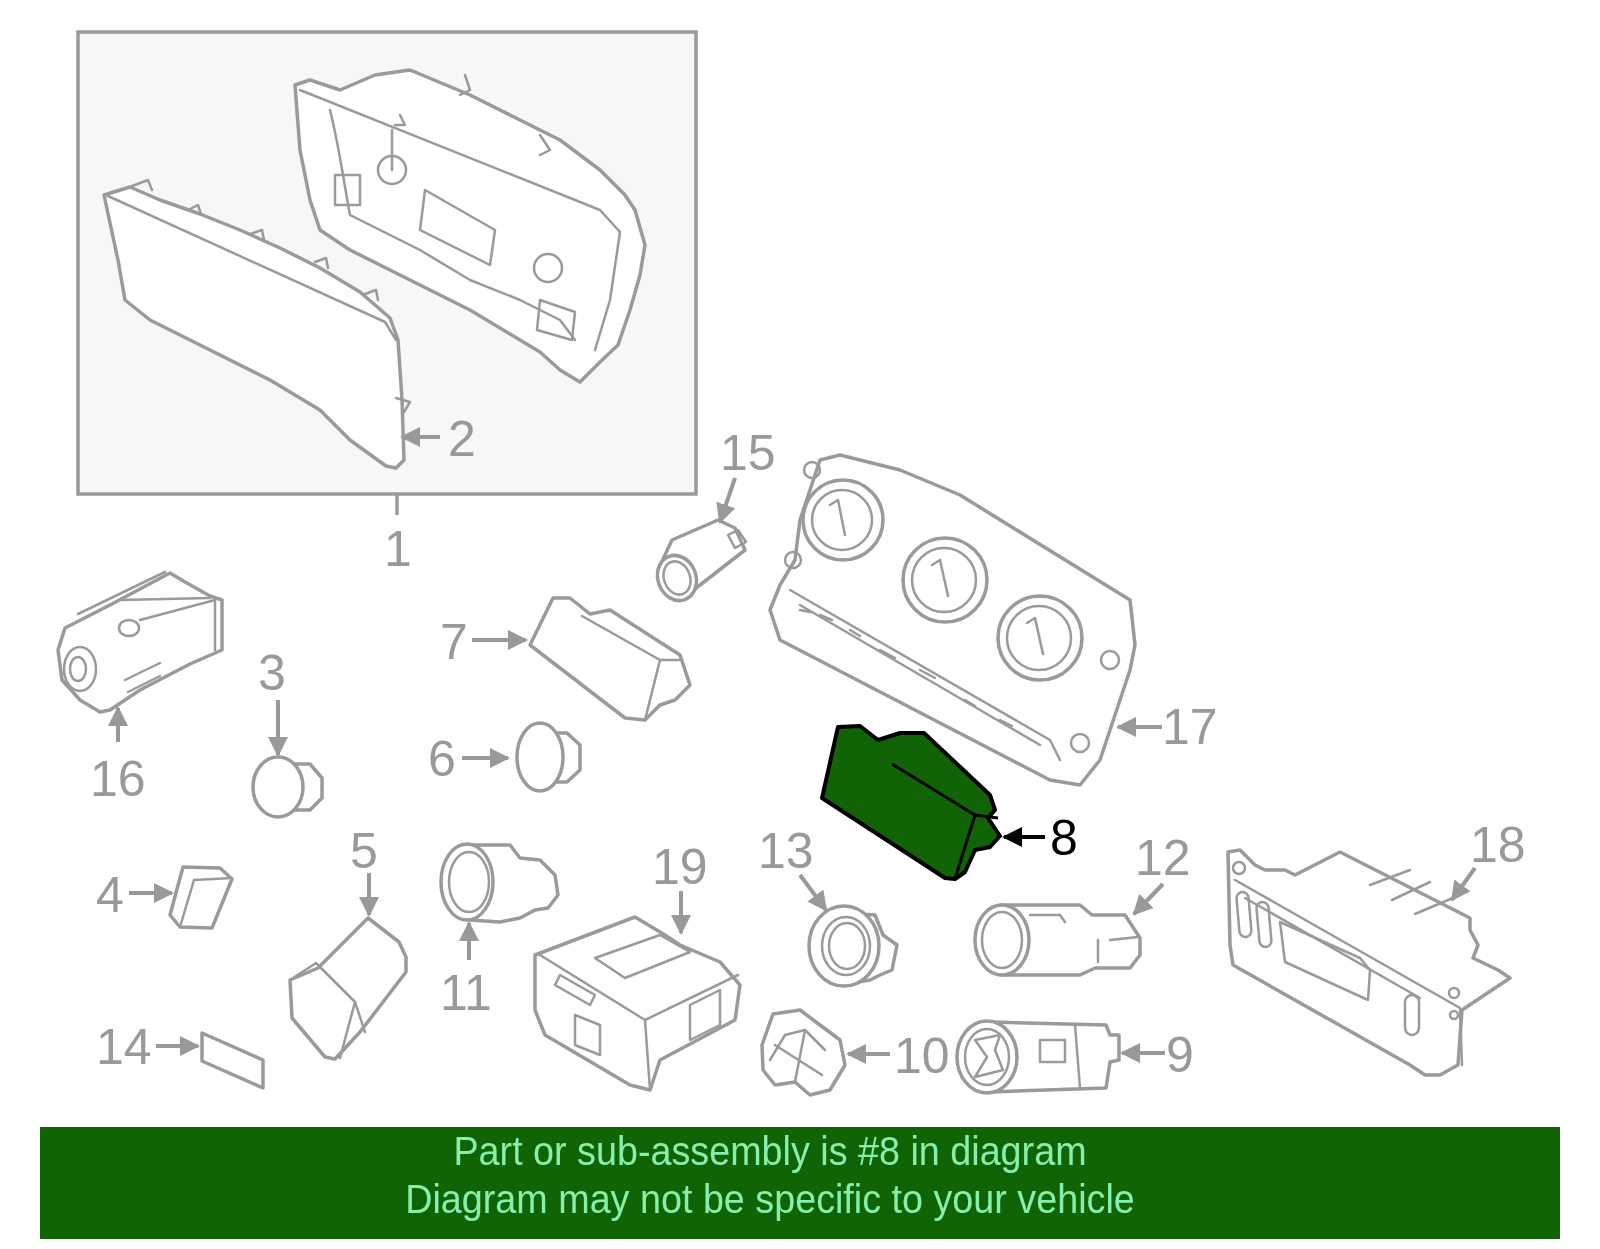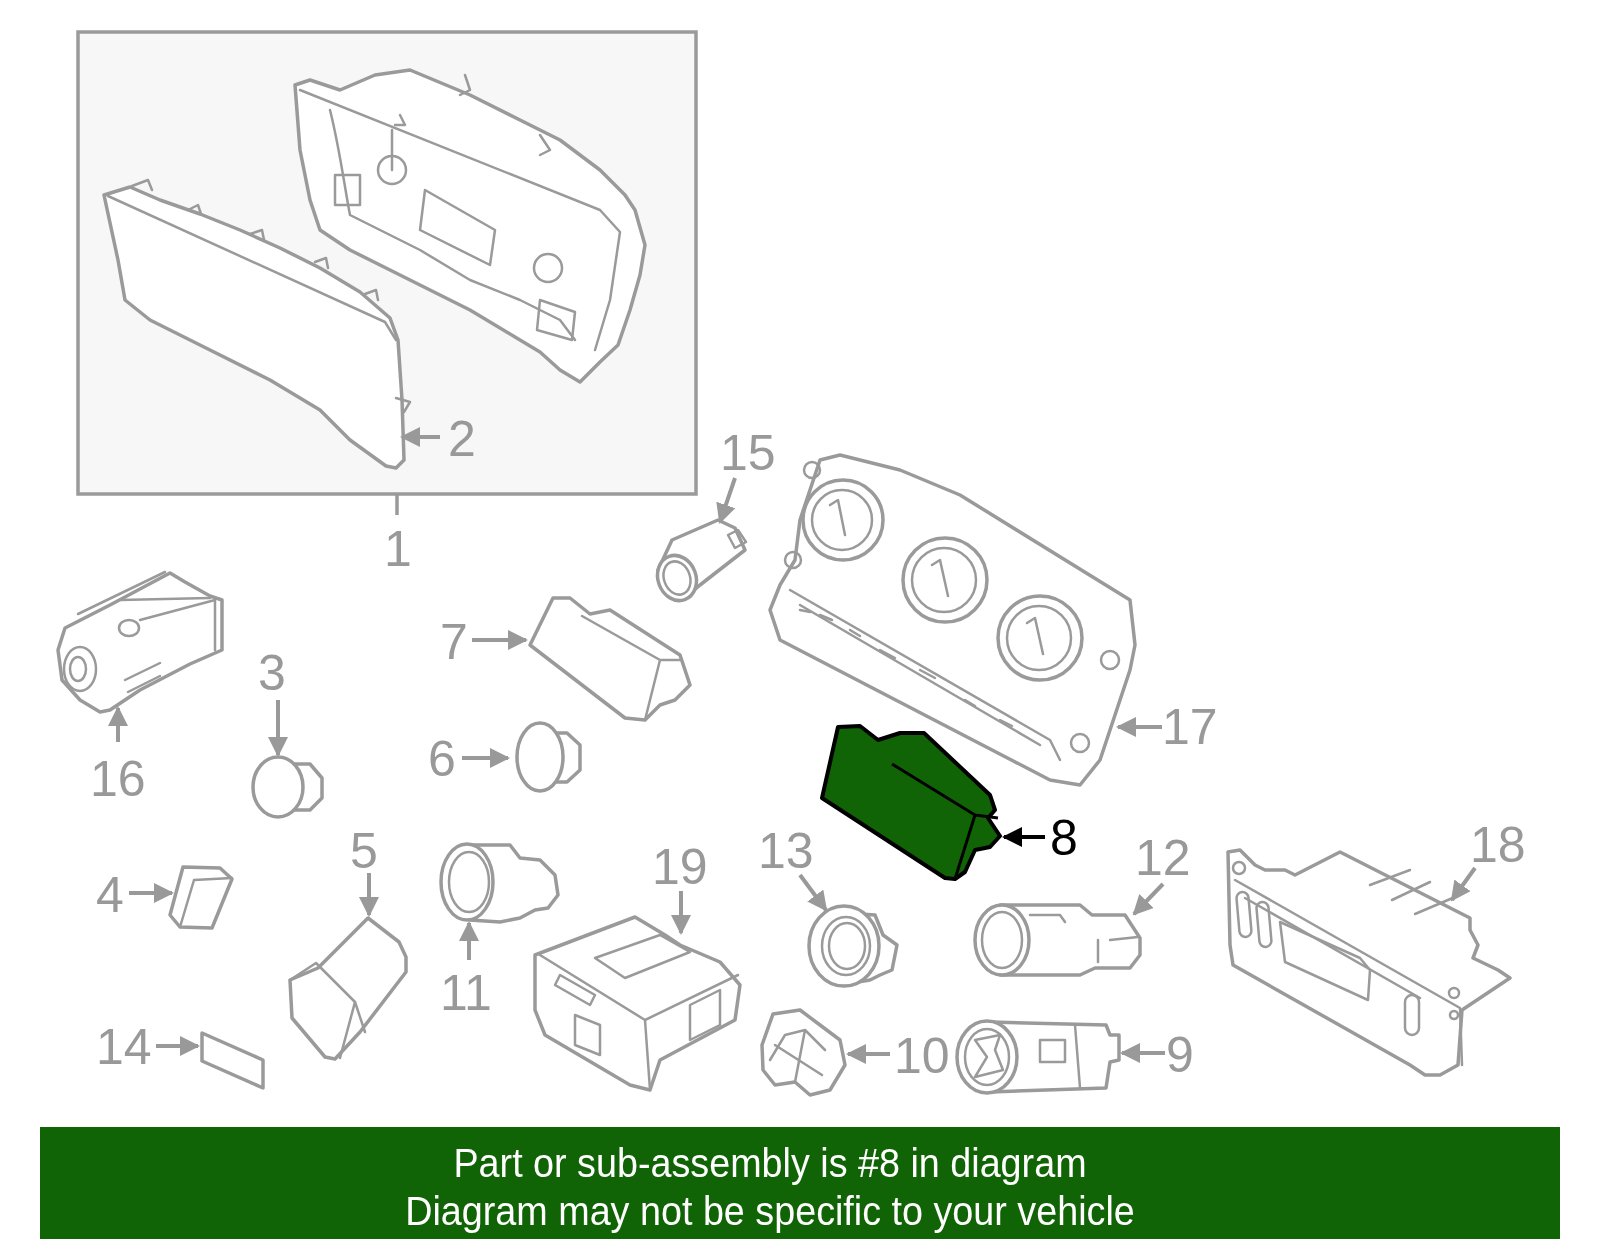--- a/index.html
+++ b/index.html
@@ -6,23 +6,23 @@
   body { width:1600px; height:1249px; position:relative; overflow:hidden; font-family:"Liberation Sans", sans-serif; }
   svg.diagram { position:absolute; left:0; top:0; width:1600px; height:1249px; }
   .lbl { font-family:"Liberation Sans", sans-serif; font-size:50px; fill:#999999; }
   .lbl-hi { fill:#000000; }
   .part { fill:#ffffff; stroke:#9a9a9a; stroke-width:3.5; stroke-linejoin:round; stroke-linecap:round; }
   .det { fill:none; stroke:#9a9a9a; stroke-width:2.5; stroke-linejoin:round; stroke-linecap:round; }
   .hl { fill:#116405; stroke:#000000; stroke-width:4; stroke-linejoin:round; }
   .hl-det { fill:none; stroke:#000000; stroke-width:3; }
   .banner {
     position:absolute; left:40px; top:1127px; width:1520px; height:112px;
-    background:#116405; color:#ffffff; text-align:center;
+    background:#116405; color:#86efac; text-align:center;
     font-family:"Liberation Sans", sans-serif; font-size:41px; line-height:48px;
-    padding-top:12px; box-sizing:border-box;
+    box-sizing:border-box;
   }
   .banner div { transform:scaleX(0.92); transform-origin:50% 50%; margin-left:-60px; }
 </style>
 </head>
 <body>
 
 <svg class="diagram" viewBox="0 0 1600 1249" xmlns="http://www.w3.org/2000/svg">
   <defs>
     <marker id="ah" viewBox="0 0 10 10" refX="9" refY="5" markerWidth="5" markerHeight="5" orient="auto">
       <path d="M0,0 L10,5 L0,10 z" fill="#999999"></path>

